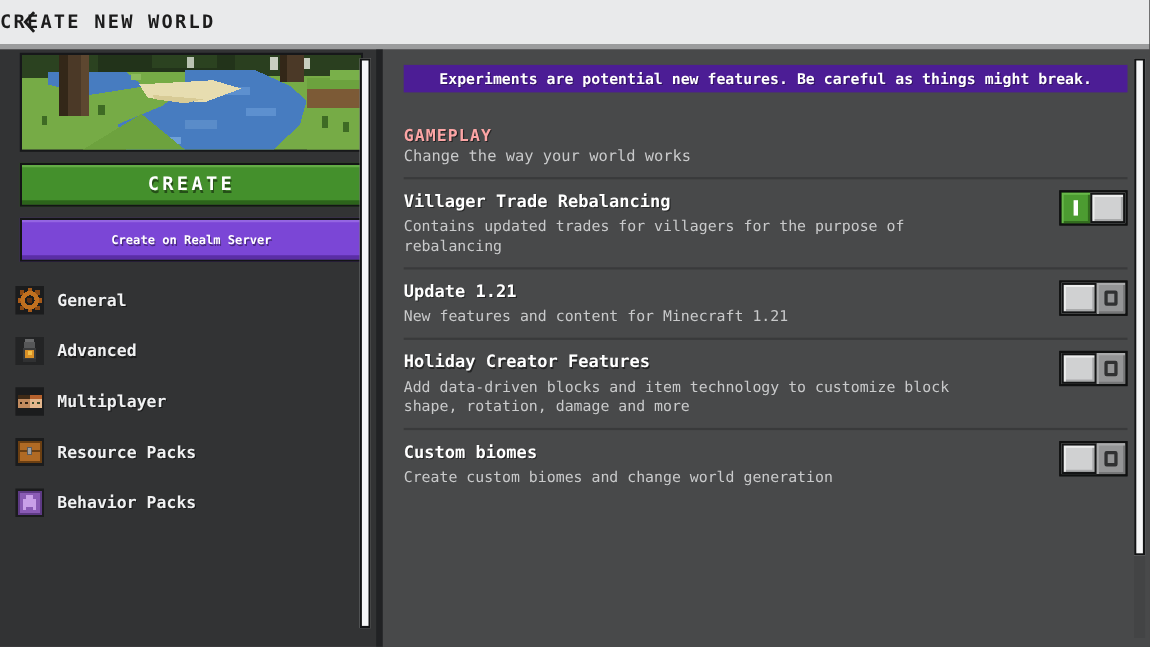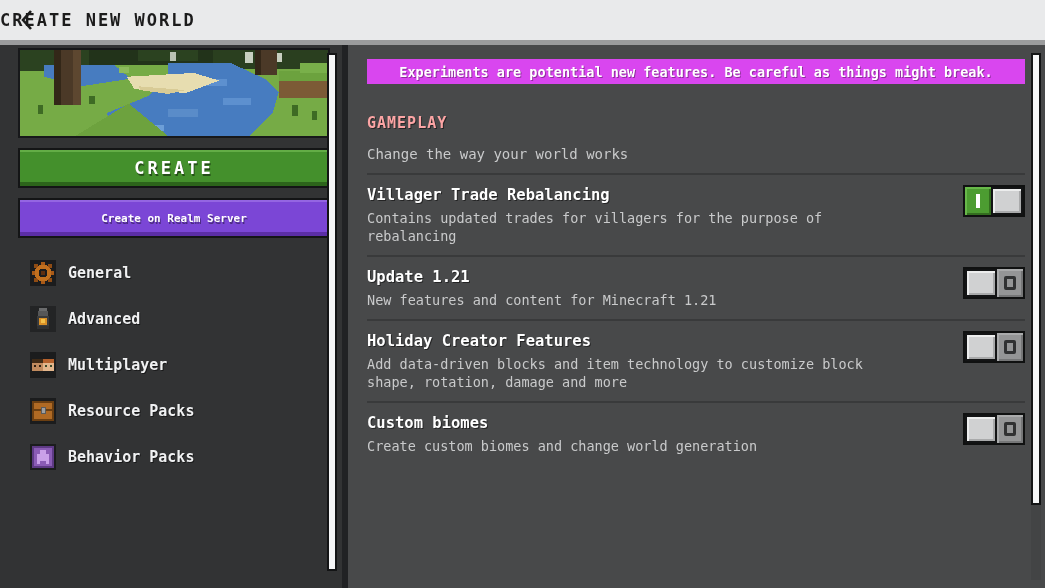--- a/index.html
+++ b/index.html
@@ -55,21 +55,21 @@
     background:#7b46d6;
     box-shadow:inset 0 2px 0 #9465e2, inset 0 -4px 0 #5b2ea6;
   }
   .btn-realm .btn-label {
     color:#fff; font-size:11px; font-weight:bold;
     text-shadow:1px 2px 0 rgba(0,0,0,.4);
   }
 
   .nav-list { margin-top:12px; }
   .nav-item {
-    height:46px; display:flex; align-items:center; padding-left:30px;
+    height:46px; display:flex; align-items:center; padding-left:14px;
     cursor:pointer;
   }
   .nav-item.selected { background:#47484a; }
   .nav-icon {
     width:26px; height:26px; flex:none; display:block;
   }
   .nav-label {
     margin-left:12px; color:#f0f1f2; font-size:15px; font-weight:bold;
     text-shadow:1px 1px 0 rgba(0,0,0,.5);
   }
@@ -88,34 +88,34 @@
     display:flex; align-items:center; justify-content:center;
   }
   .achv-text { color:#f2f3f4; font-size:15px; font-weight:bold; }
   .achv-link {
     color:#f2f3f4; font-size:15px; font-weight:bold;
     text-decoration:underline; margin-left:10px; cursor:pointer;
   }
   .achv-icon { margin-right:12px; display:block; }
 
   .info-banner {
-    margin-top:14px; height:25px; background:#d946ef;
+    margin-top:14px; height:25px; background:#4c1d95;
     display:flex; align-items:center; justify-content:center;
     color:#fff; font-size:13.5px; font-weight:bold;
     text-shadow:1px 1px 0 rgba(0,0,0,.35);
   }
 
   .section-header { padding:30px 0 10px; }
   .section-header.bordered { border-top:2px solid #393a3b; padding:20px 0 10px; }
   .section-title {
     color:#fca5a5; font-size:15px; font-weight:bold; letter-spacing:1px;
     line-height:19px; text-shadow:1px 1px 0 rgba(0,0,0,.5);
   }
   .section-sub {
-    color:#c9cacb; font-size:14px; margin-top:12px; line-height:18px;
+    color:#c9cacb; font-size:14px; margin-top:0; line-height:18px;
   }
 
   .setting-row {
     border-top:2px solid #393a3b; padding:10px 120px 10px 0; position:relative;
   }
   .setting-title {
     color:#fff; font-size:15.5px; font-weight:bold; line-height:20px;
     text-shadow:1px 1px 0 rgba(0,0,0,.5);
   }
   .setting-desc {

